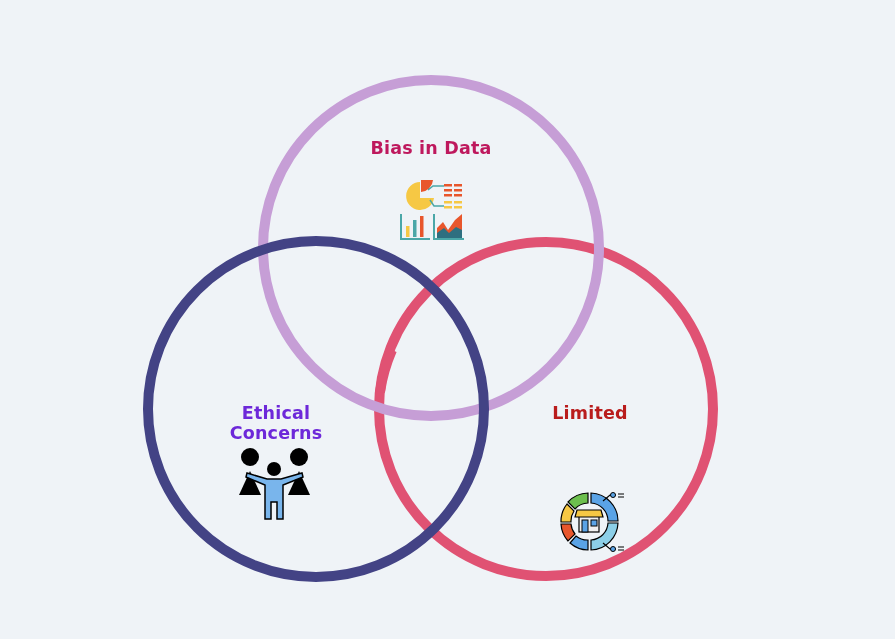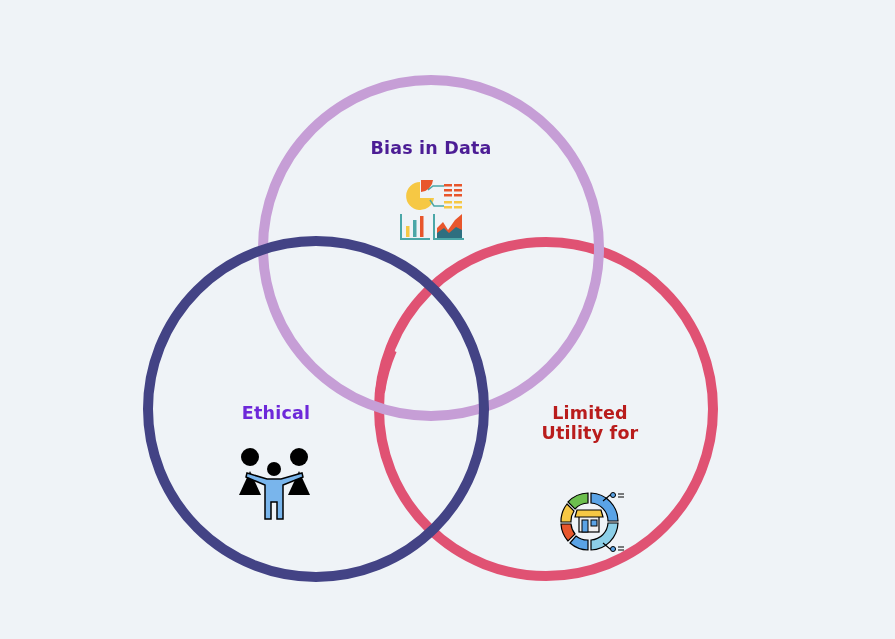--- a/index.html
+++ b/index.html
@@ -12,29 +12,29 @@
 <body>
 
 <svg class="venn" width="895" height="639" viewBox="0 0 895 639">
   <circle cx="546" cy="409" r="167" fill="none" stroke="#e05273" stroke-width="10"></circle>
   <circle cx="431" cy="248" r="168" fill="none" stroke="#c69ed6" stroke-width="10"></circle>
   <circle cx="316" cy="409" r="168" fill="none" stroke="#434385" stroke-width="10"></circle>
 
   <path d="M 380 392 A 167 167 0 0 1 392 350" fill="none" stroke="#e05273" stroke-width="10"></path>
 </svg>
 
-<div class="label" style="left:331px;top:139px;width:200px;color:#4c1d95;">Bias in Data</div>
+<div class="label" style="left:331px;top:139px;width:200px;color:#be185d;">Bias in Data</div>
 
 <div class="label" style="left:196px;top:404px;width:160px;color:#6d28d9;">
   <div>Ethical</div>
+  <div>Concerns</div>
 </div>
 
 <div class="label" style="left:510px;top:404px;width:160px;color:#b91c1c;">
   <div>Limited</div>
-  <div>Utility for</div>
 </div>
 
 <svg class="icon" style="left:400px;top:178px;" width="66" height="64" viewBox="0 0 66 64">
   <path d="M20 4 A14 14 0 1 0 34 20 L20 20 Z" fill="#f6c844"></path>
   <path d="M21 2 L33 2 A13 13 0 0 1 21 14 Z" fill="#e8562c"></path>
   <path d="M28 12 L33 8 L44 8" stroke="#4aa7a8" stroke-width="1.5" fill="none"></path>
   <path d="M30 22 L34 28 L44 28" stroke="#4aa7a8" stroke-width="1.5" fill="none"></path>
   <rect x="44" y="6" width="8" height="2.5" fill="#e8562c"></rect>
     <rect x="54" y="6" width="8" height="2.5" fill="#e8562c"></rect>
   <rect x="44" y="11" width="8" height="2.5" fill="#e8562c"></rect>

